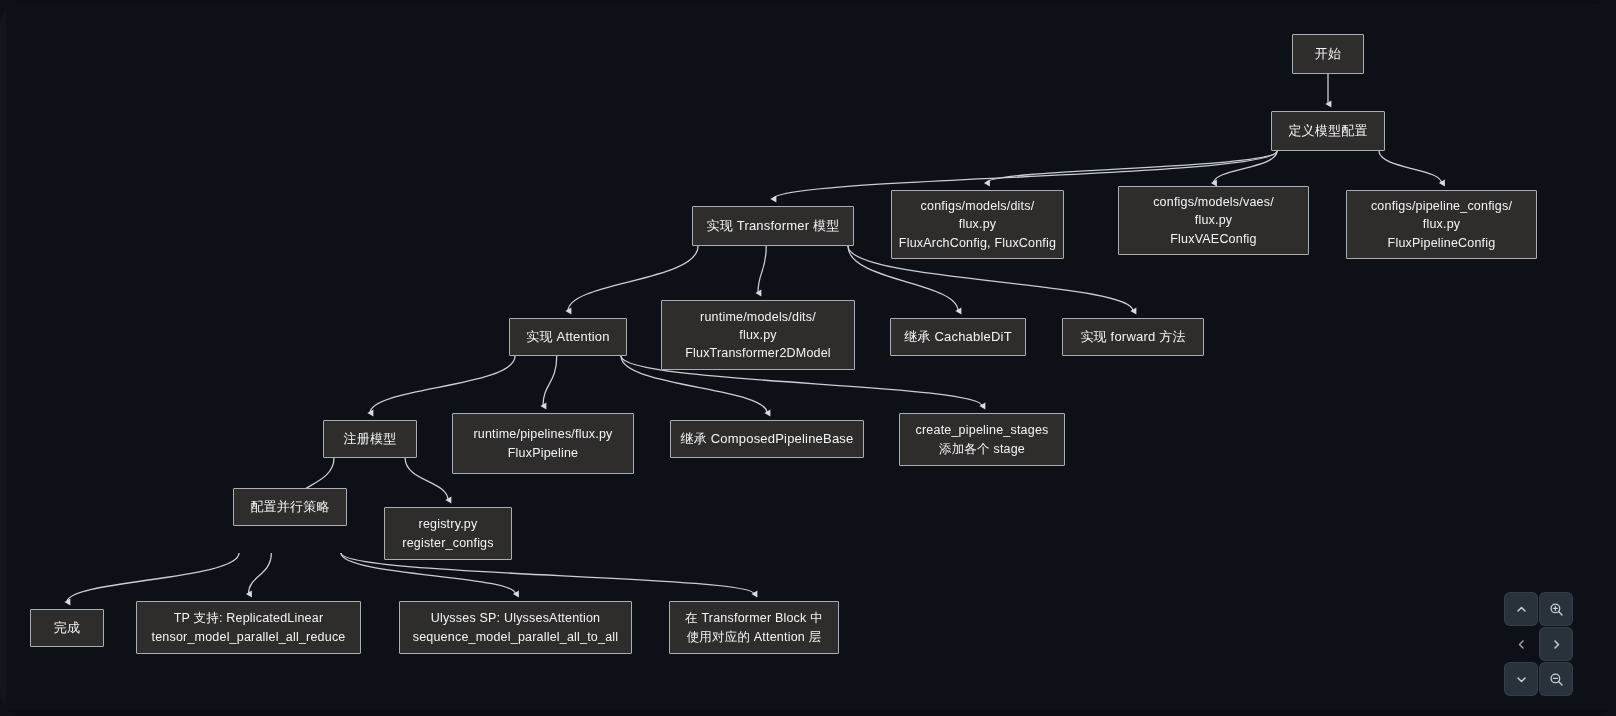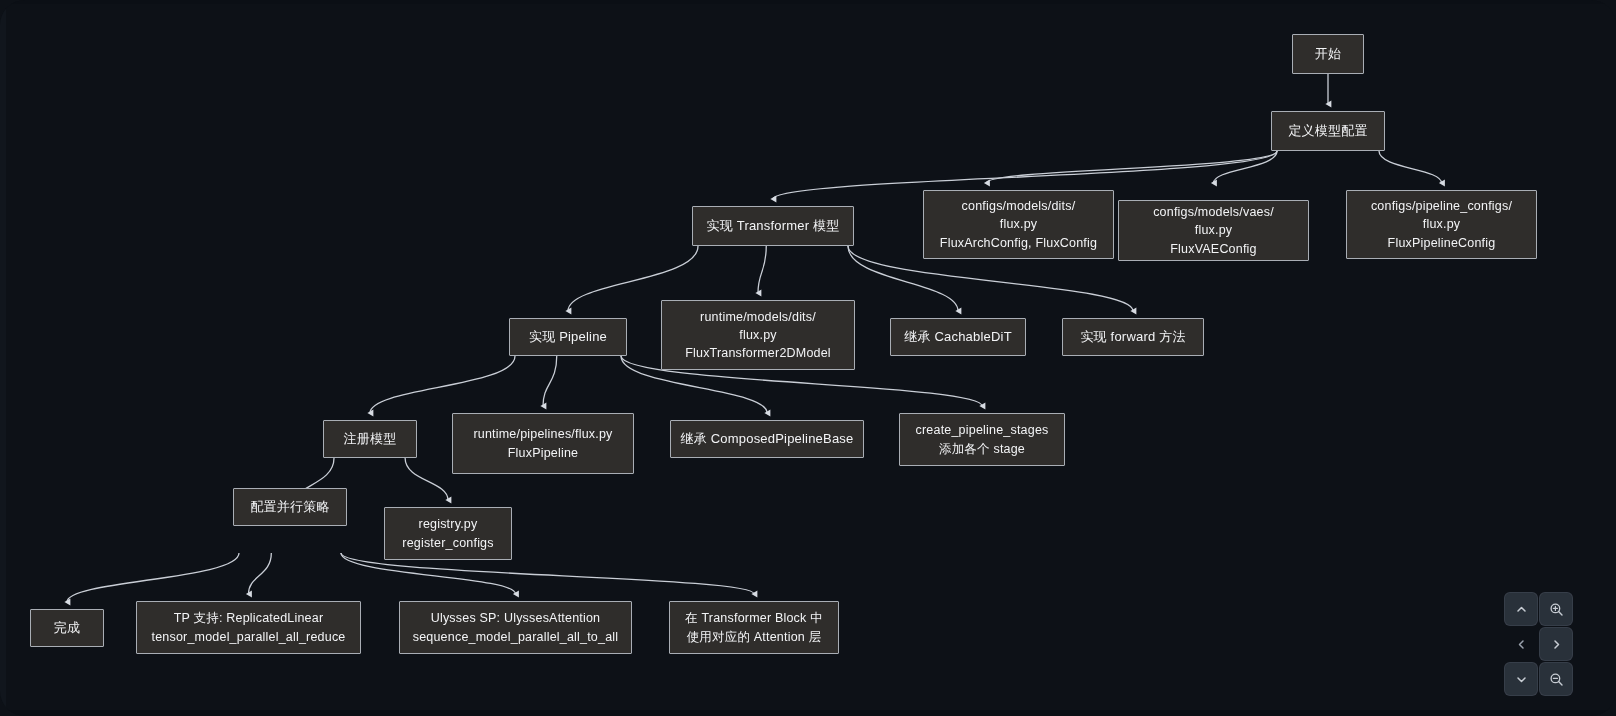--- a/index.html
+++ b/index.html
@@ -140,40 +140,40 @@
       </g>
   </svg>
 
   <div id="nodes">
       <div class="node" style="left: 1292px; top: 34px; width: 72px; height: 40px;">
         <span class="line">开始</span>
       </div>
       <div class="node" style="left: 1271px; top: 111px; width: 114px; height: 40px;">
         <span class="line">定义模型配置</span>
       </div>
-      <div class="node small" style="left: 923px; top: 190px; width: 191px; height: 69px;">
+      <div class="node small" style="left: 891px; top: 190px; width: 173px; height: 69px;">
         <span class="line">configs/models/dits/</span>
         <span class="line">flux.py</span>
         <span class="line">FluxArchConfig, FluxConfig</span>
       </div>
-      <div class="node small" style="left: 1118px; top: 200px; width: 191px; height: 61px; justify-content: center;">
+      <div class="node small" style="left: 1118px; top: 186px; width: 191px; height: 69px; justify-content: center;">
         <span class="line">configs/models/vaes/</span>
         <span class="line">flux.py</span>
         <span class="line">FluxVAEConfig</span>
       </div>
       <div class="node small" style="left: 1346px; top: 190px; width: 191px; height: 69px;">
         <span class="line">configs/pipeline_configs/</span>
         <span class="line">flux.py</span>
         <span class="line">FluxPipelineConfig</span>
       </div>
       <div class="node" style="left: 692px; top: 206px; width: 162px; height: 40px;">
         <span class="line">实现 Transformer 模型</span>
       </div>
       <div class="node" style="left: 509px; top: 318px; width: 118px; height: 38px;">
-        <span class="line">实现 Pipeline</span>
+        <span class="line">实现 Attention</span>
       </div>
       <div class="node small" style="left: 661px; top: 300px; width: 194px; height: 70px;">
         <span class="line">runtime/models/dits/</span>
         <span class="line">flux.py</span>
         <span class="line">FluxTransformer2DModel</span>
       </div>
       <div class="node" style="left: 890px; top: 318px; width: 136px; height: 38px;">
         <span class="line">继承 CachableDiT</span>
       </div>
       <div class="node" style="left: 1062px; top: 318px; width: 142px; height: 38px;">

